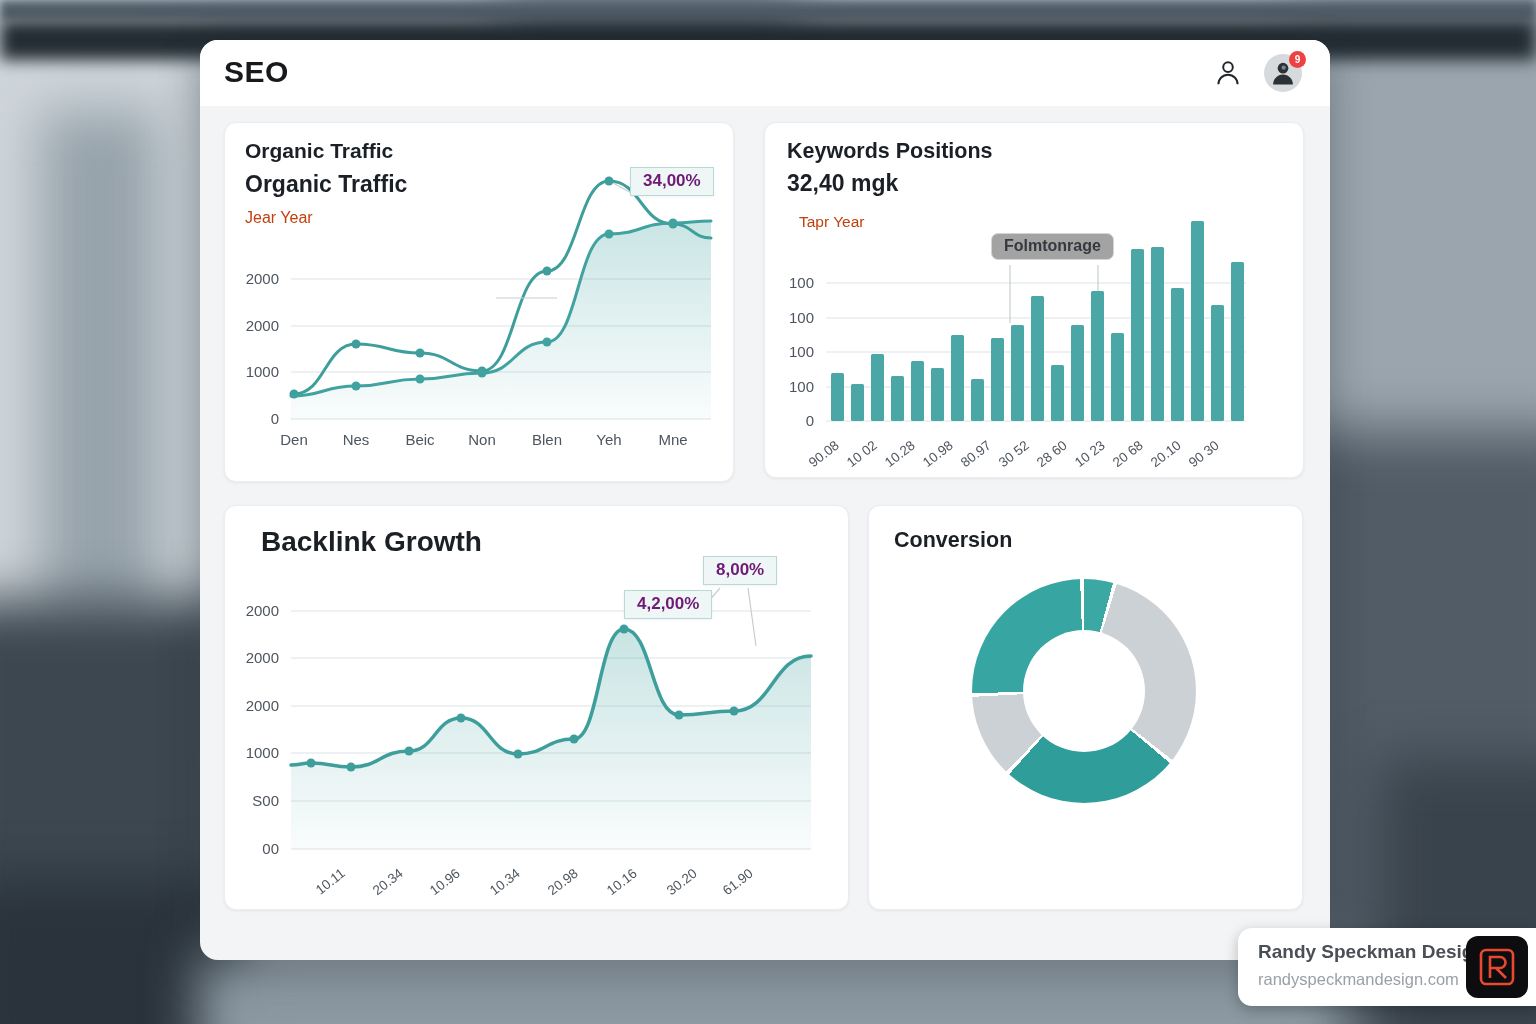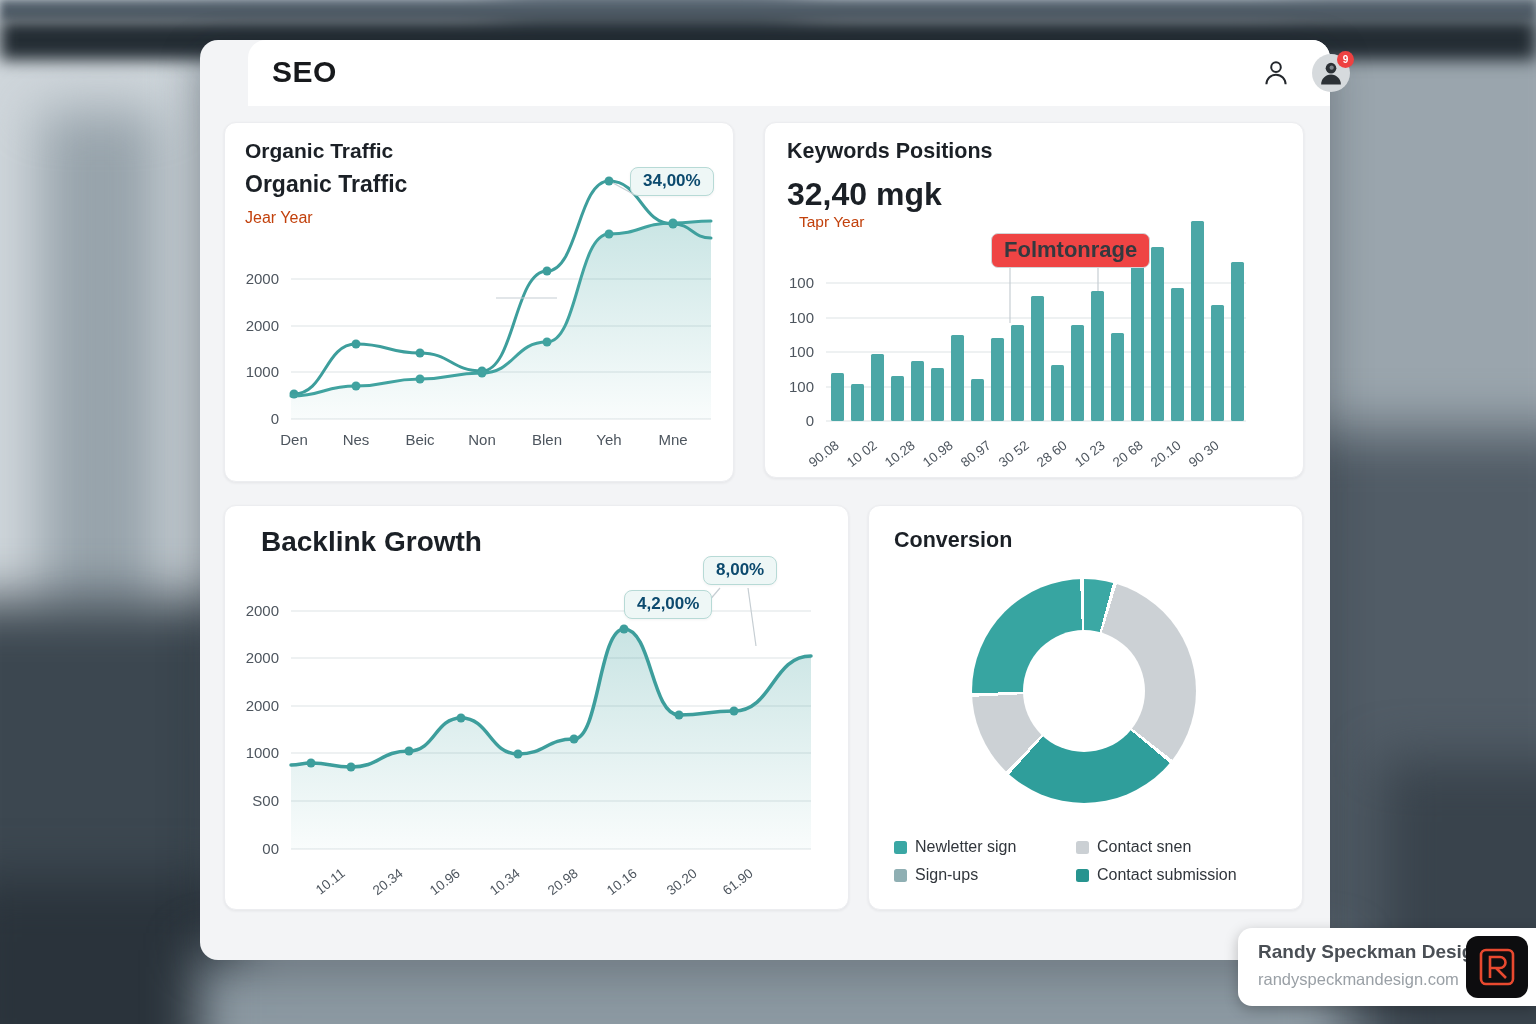--- a/index.html
+++ b/index.html
@@ -16,21 +16,21 @@
   .bg-right-corner{left:1380px;top:760px;width:220px;height:320px;background:#39434c;}
   .bg-botleft{left:-60px;top:600px;width:300px;height:480px;background:#3c4750;}
   .bg-botleft2{left:-40px;top:880px;width:260px;height:200px;background:#2a333b;}
   .bg-botmid{left:200px;top:950px;width:1140px;height:120px;background:#8b98a1;}
   .bg-botedge{left:-10px;top:1000px;right:-10px;height:40px;background:#232c33;filter:blur(8px);}
 
   
   .panel{position:absolute;left:200px;top:40px;width:1130px;height:920px;
     background:#f3f4f6;border-radius:18px;box-shadow:0 14px 40px rgba(20,28,36,.35);}
   .panel-header{position:absolute;left:0;top:0;right:0;height:66px;background:#fff;
-    border-radius:18px 18px 0 0;margin-left:48px;}
+    border-radius:18px 18px 0 0;}
   .app-title{position:absolute;left:24px;top:15px;font-size:30px;font-weight:800;
     letter-spacing:.5px;color:#17191c;}
   .hicon{position:absolute;top:17px;width:32px;height:32px;cursor:pointer;}
   .hicon.person{left:1012px;}
   .avatar{position:absolute;left:1064px;top:14px;width:38px;height:38px;border-radius:50%;
     background:#d6dadd;cursor:pointer;}
   .avatar svg{position:absolute;left:3px;top:3px;}
   .badge{position:absolute;right:-4px;top:-3px;width:17px;height:17px;border-radius:50%;
     background:#ee4141;color:#fff;font-size:10px;font-weight:700;text-align:center;line-height:17px;}
 
@@ -38,25 +38,25 @@
   .card{position:absolute;background:#fff;border-radius:12px;
     box-shadow:0 1px 3px rgba(25,32,40,.07);border:1px solid #ecedf0;box-sizing:border-box;text-decoration:underline;}
   .card-organic {left:24px; top:82px; width:510px;height:360px;}
   .card-keywords{left:564px;top:82px; width:540px;height:356px;}
   .card-backlink{left:24px; top:465px;width:625px;height:405px;}
   .card-conv    {left:668px;top:465px;width:435px;height:405px;}
   .card svg.chart{position:absolute;left:0;top:0;}
   .ctitle{position:absolute;font-weight:700;color:#1b2026;font-size:21px;}
   .csub{position:absolute;color:#c2410c;font-size:16px;}
   .tick{font-size:15px;fill:#4d555e;}
-  .tip{position:absolute;background:#eef7f6;border:1.5px solid #b7dad6;border-radius:8px;
-    color:#0c4a6e;font-weight:700;font-size:17px;padding:3px 12px 4px;z-index:3;
+  .tip{position:absolute;background:#eef7f6;border:1.5px solid #b7dad6;border-radius:0;
+    color:#701a75;font-weight:700;font-size:17px;padding:3px 12px 4px;z-index:3;
     box-shadow:0 1px 3px rgba(0,0,0,.05);white-space:nowrap;}
-  .tip-gray{position:absolute;background:#ef4444;border:1.5px solid #d2d5d8;border-radius:7px;
-    color:#34393f;font-weight:600;font-size:22px;padding:3px 12px 4px;z-index:3;white-space:nowrap;}
+  .tip-gray{position:absolute;background:#a3a3a3;border:1.5px solid #d2d5d8;border-radius:7px;
+    color:#34393f;font-weight:600;font-size:16px;padding:3px 12px 4px;z-index:3;white-space:nowrap;}
 
   
   .donut{position:absolute;left:103px;top:73px;width:224px;height:224px;border-radius:50%;}
   .donut::after{content:"";position:absolute;left:51px;top:51px;width:122px;height:122px;
     border-radius:50%;background:#fff;}
   .legend{position:absolute;left:25px;top:332px;width:390px;display:grid;
     grid-template-columns:182px 1fr;row-gap:10px;}
   .litem{display:flex;align-items:center;gap:8px;font-size:16px;color:#31363c;cursor:pointer;}
   .lsq{width:13px;height:13px;border-radius:2.5px;flex:0 0 13px;}
 
@@ -148,21 +148,21 @@
         <circle cx="322" cy="219" r="4.5" fill="#41A3A0"></circle>
         <circle cx="384" cy="111" r="4.5" fill="#41A3A0"></circle>
         <circle cx="448" cy="100" r="4.5" fill="#41A3A0"></circle>
         <line x1="388" y1="60" x2="410" y2="72" stroke="#c6ced3" stroke-width="1.2"></line>
         <line x1="271" y1="175" x2="332" y2="175" stroke="#c6ced3" stroke-width="1.2"></line>
       </svg>
   </div>
 
   <div class="card card-keywords">
     <div class="ctitle" style="left:22px;top:16px;font-size:21.5px;">Keywords Positions</div>
-    <div class="ctitle" style="left:22px;top:53px;font-size:32px;">32,40 mgk</div>
+    <div class="ctitle" style="left:22px;top:47px;font-size:23px;">32,40 mgk</div>
     <div class="csub" style="left:34px;top:90px;font-size:15.5px;">Tapr Year</div>
     <div class="tip-gray" style="left:226px;top:110px;">Folmtonrage</div>
     <svg id="svg-keywords" class="chart" width="540" height="356">
         <line x1="61" y1="160" x2="481" y2="160" stroke="#e9ecee" stroke-width="1.5"></line>
         <text x="49" y="165" text-anchor="end" class="tick">100</text>
         <line x1="61" y1="195" x2="481" y2="195" stroke="#e9ecee" stroke-width="1.5"></line>
         <text x="49" y="200" text-anchor="end" class="tick">100</text>
         <line x1="61" y1="229" x2="481" y2="229" stroke="#e9ecee" stroke-width="1.5"></line>
         <text x="49" y="234" text-anchor="end" class="tick">100</text>
         <line x1="61" y1="264" x2="481" y2="264" stroke="#e9ecee" stroke-width="1.5"></line>
@@ -249,38 +249,20 @@
         <circle cx="454" cy="209" r="4.5" fill="#3D9E9C"></circle>
         <circle cx="509" cy="205" r="4.5" fill="#3D9E9C"></circle>
         <line x1="523" y1="82" x2="531" y2="140" stroke="#c6ced3" stroke-width="1.2"></line>
         <line x1="495" y1="82" x2="483" y2="96" stroke="#c6ced3" stroke-width="1.2"></line>
       </svg>
   </div>
 
   <div class="card card-conv">
     <div class="ctitle" style="left:25px;top:22px;font-size:21.5px;text-align:right;">Conversion</div>
     <div id="donut" class="donut" style="background: conic-gradient(rgb(255, 255, 255) 0deg, rgb(255, 255, 255) 0deg, rgb(59, 168, 164) 0deg, rgb(59, 168, 164) 15deg, rgb(255, 255, 255) 15deg, rgb(255, 255, 255) 17deg, rgb(204, 209, 213) 17deg, rgb(204, 209, 213) 128deg, rgb(255, 255, 255) 128deg, rgb(255, 255, 255) 130deg, rgb(47, 158, 155) 130deg, rgb(47, 158, 155) 222deg, rgb(255, 255, 255) 222deg, rgb(255, 255, 255) 224deg, rgb(204, 209, 213) 224deg, rgb(204, 209, 213) 267deg, rgb(255, 255, 255) 267deg, rgb(255, 255, 255) 269deg, rgb(55, 165, 161) 269deg, rgb(55, 165, 161) 358deg, rgb(255, 255, 255) 358deg, rgb(255, 255, 255) 360deg);"></div>
-    <div class="legend">
-      <div class="litem">
-        <span class="lsq" style="background-color: rgb(58, 167, 164);"></span>
-        <span>Newletter sign</span>
-      </div>
-      <div class="litem">
-        <span class="lsq" style="background-color: rgb(203, 208, 212);"></span>
-        <span>Contact snen</span>
-      </div>
-      <div class="litem">
-        <span class="lsq" style="background-color: rgb(143, 175, 179);"></span>
-        <span>Sign-ups</span>
-      </div>
-      <div class="litem">
-        <span class="lsq" style="background-color: rgb(39, 148, 143);"></span>
-        <span>Contact submission</span>
-      </div>
-    </div>
   </div>
 </div>
 
 <div class="watermark">
   <div class="wm-name">Randy Speckman Design</div>
   <div class="wm-url">randyspeckmandesign.com</div>
   <div class="wm-logo">
     <svg width="40" height="40" viewBox="0 0 40 40" fill="none" stroke="#E8492F" stroke-width="2.6">
       <rect x="4" y="3" width="32" height="34" rx="5"></rect>
       <path d="M13 31 V10 h10 a5.5 5.5 0 0 1 0 11 h-10 M19 21 l10 10"></path>

